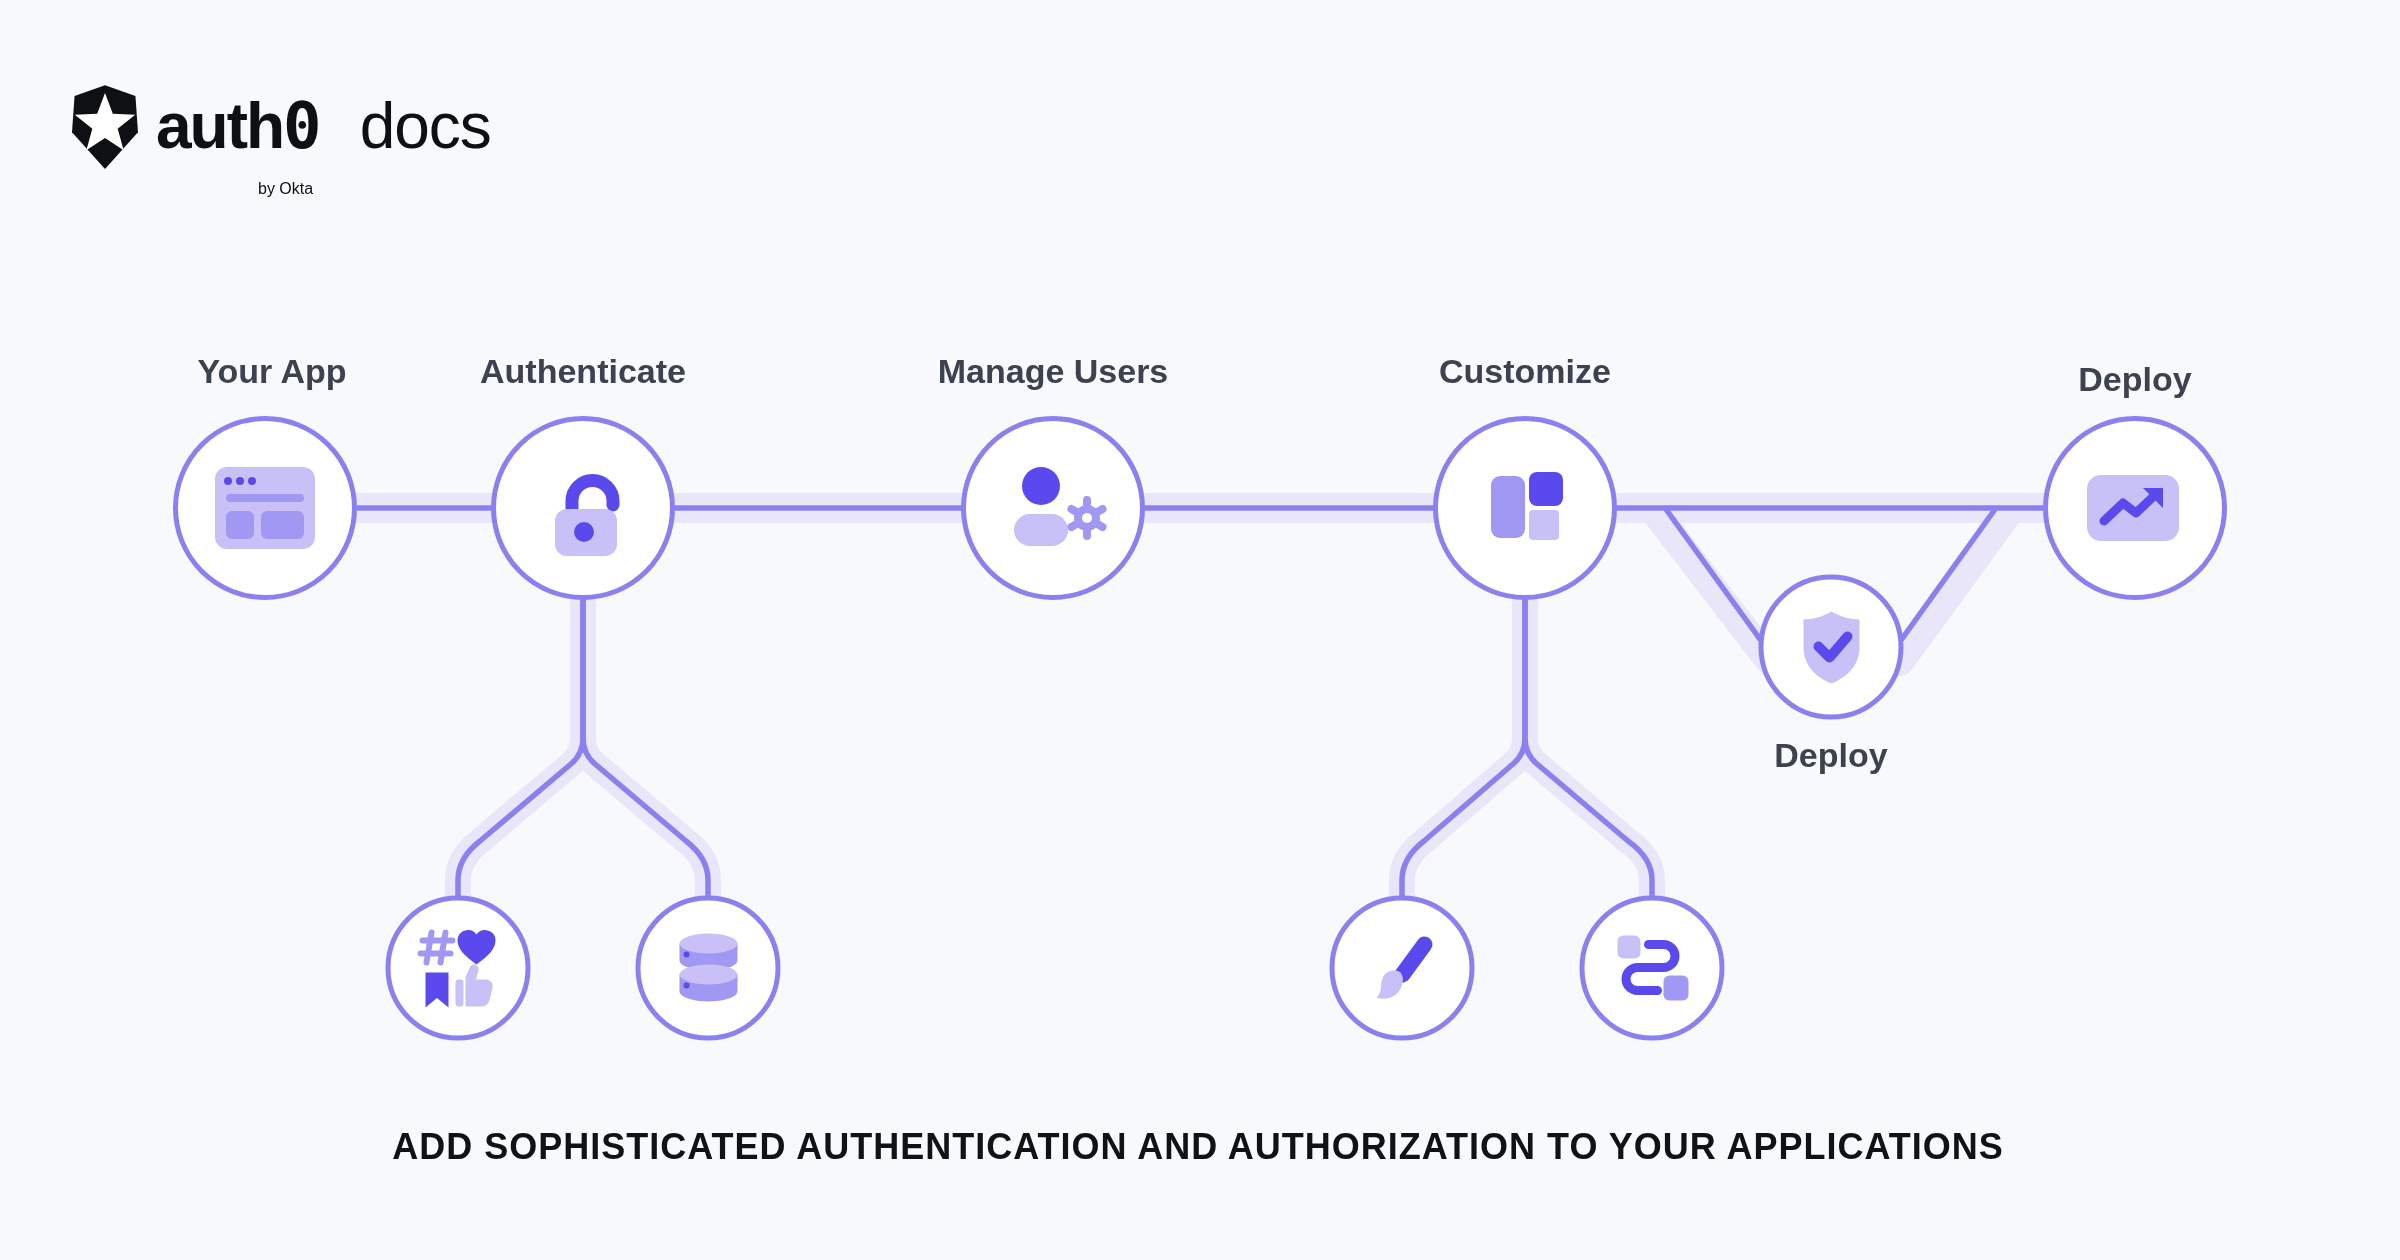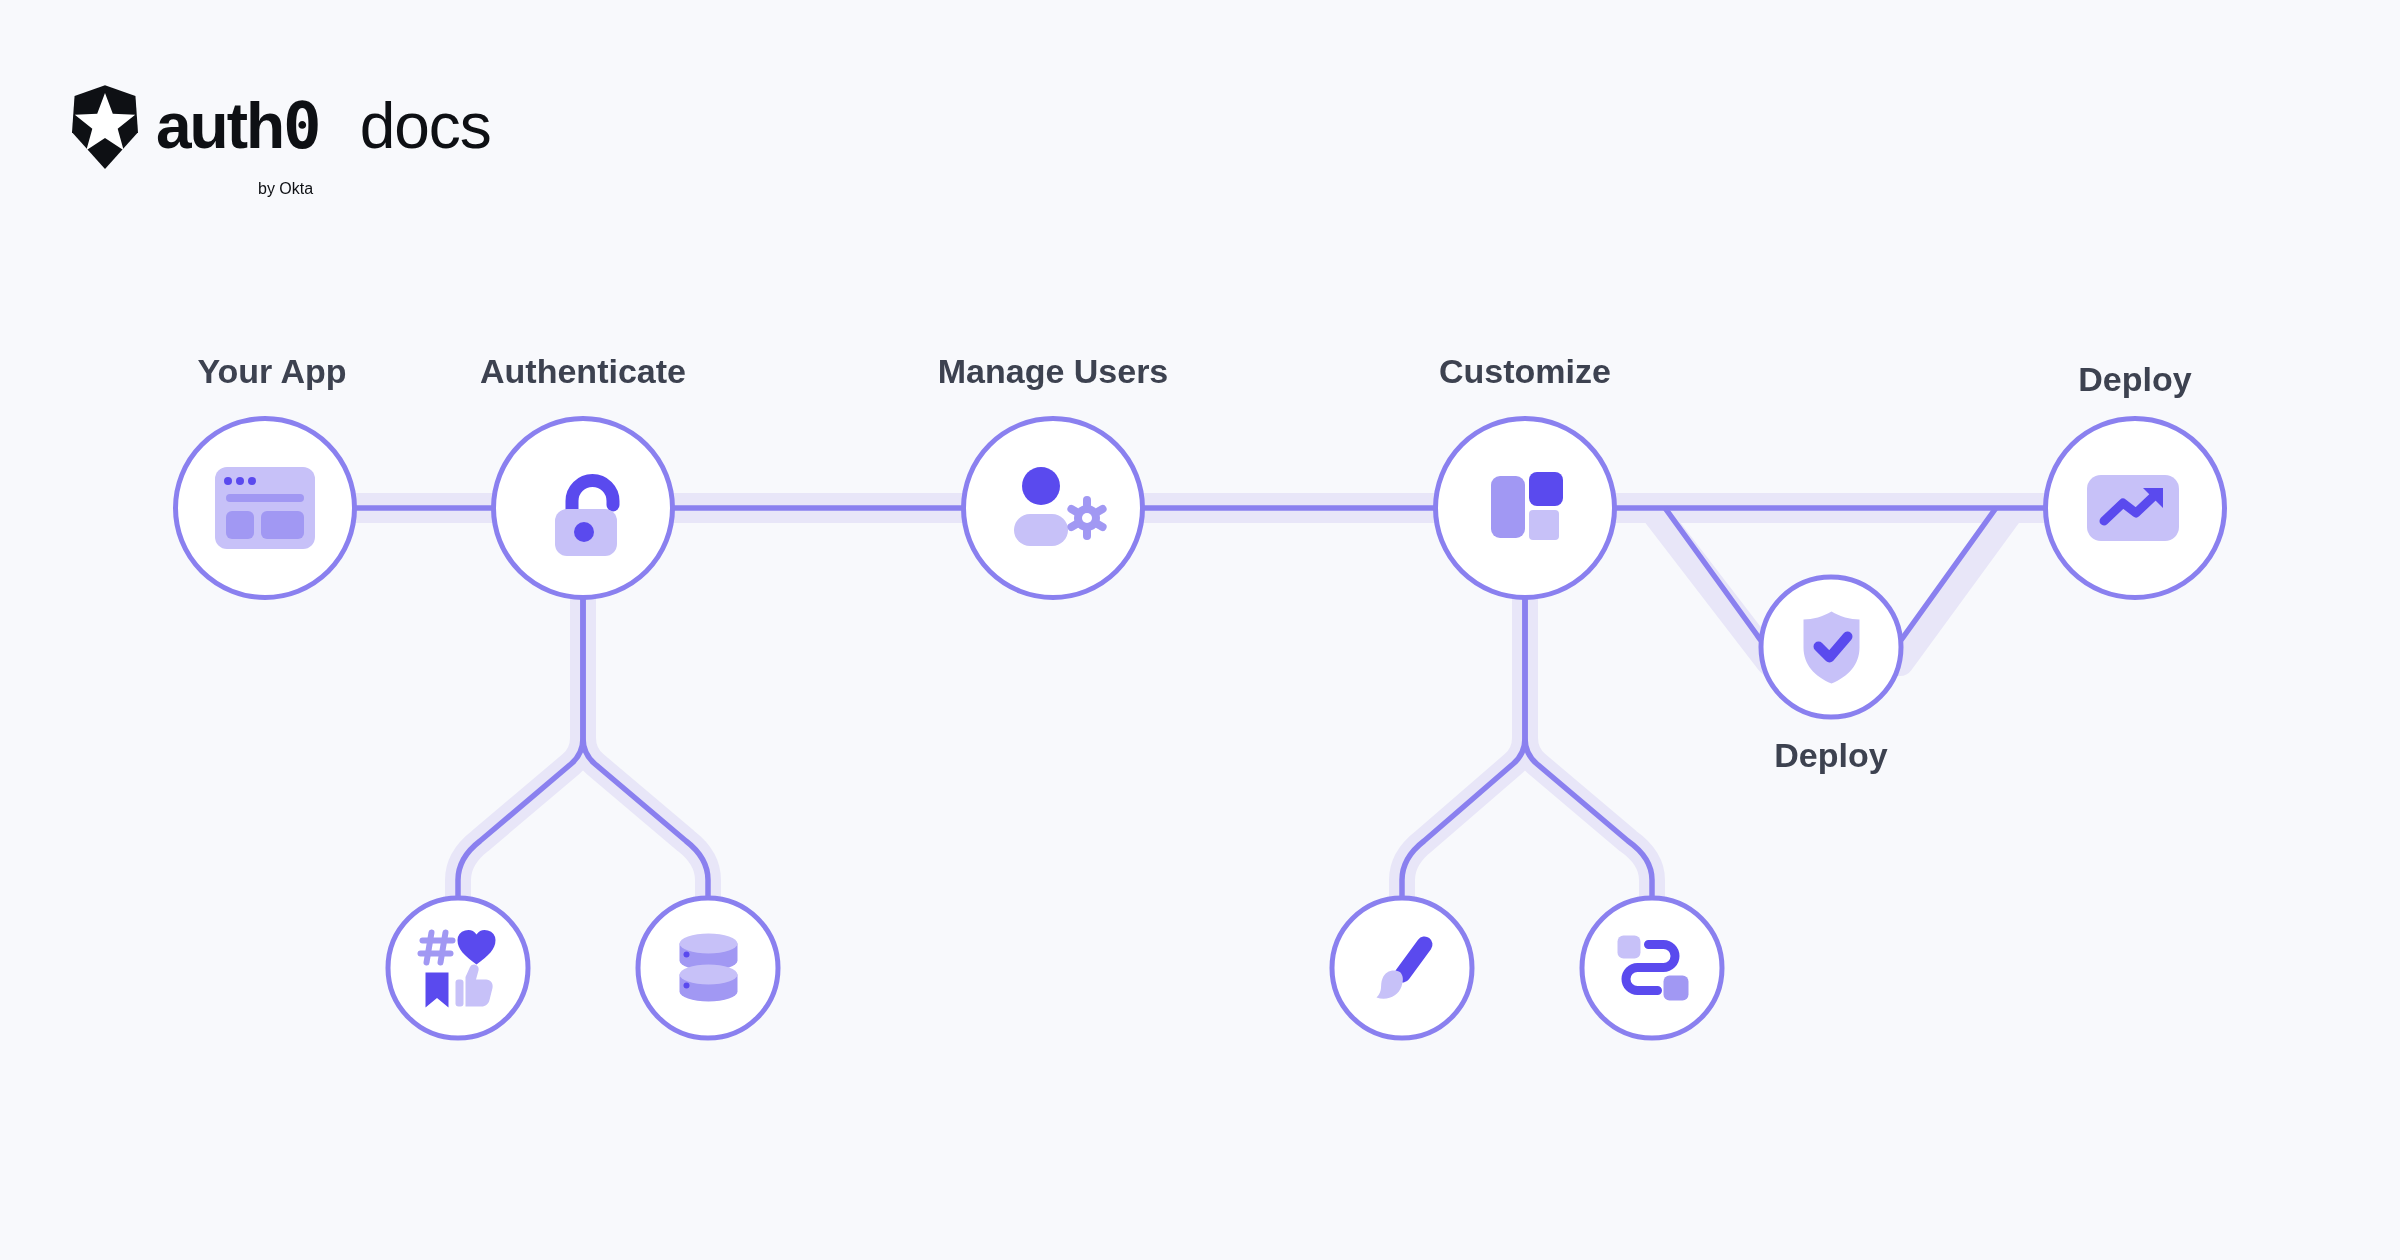--- a/index.html
+++ b/index.html
@@ -206,14 +206,15 @@
   </div>
 
   <div class="node small" style="left:1652px;top:968px;">
     <svg width="78" height="78" viewBox="0 0 78 78">
       <rect class="ic-light" x="4" y="6" width="23" height="23" rx="6"></rect>
       <path class="st-dark" stroke-width="9" stroke-linecap="round" d="M35 15 h15 a11.5 11.5 0 0 1 0 23 h-26 a11.5 11.5 0 0 0 0 23 h20"></path>
       <rect class="ic-med" x="50" y="46" width="25" height="25" rx="6"></rect>
     </svg>
   </div>
 
+  <div class="tagline">ADD SOPHISTICATED AUTHENTICATION AND AUTHORIZATION TO YOUR APPLICATIONS</div>
 
 </div>
 
 </body></html>

